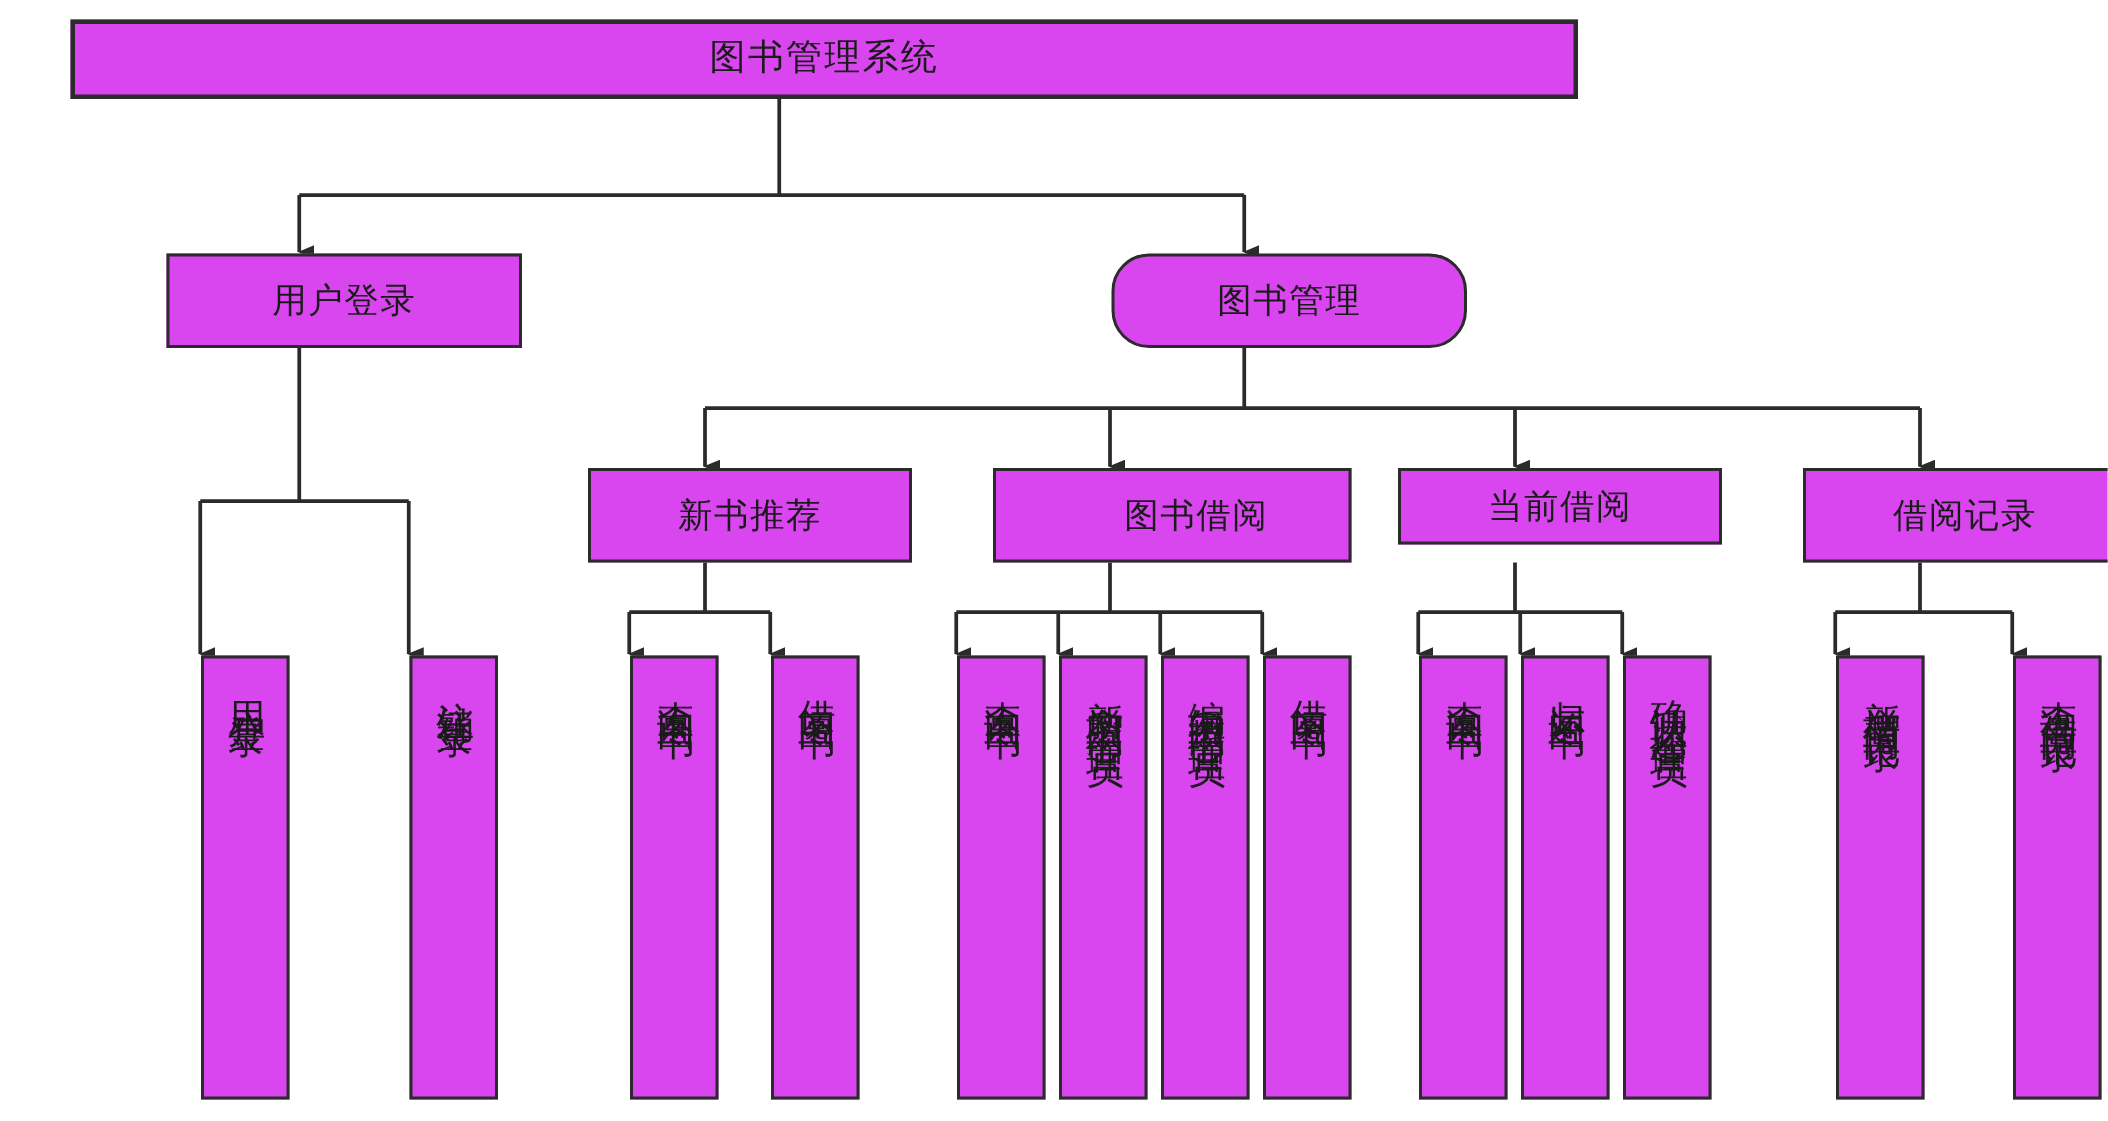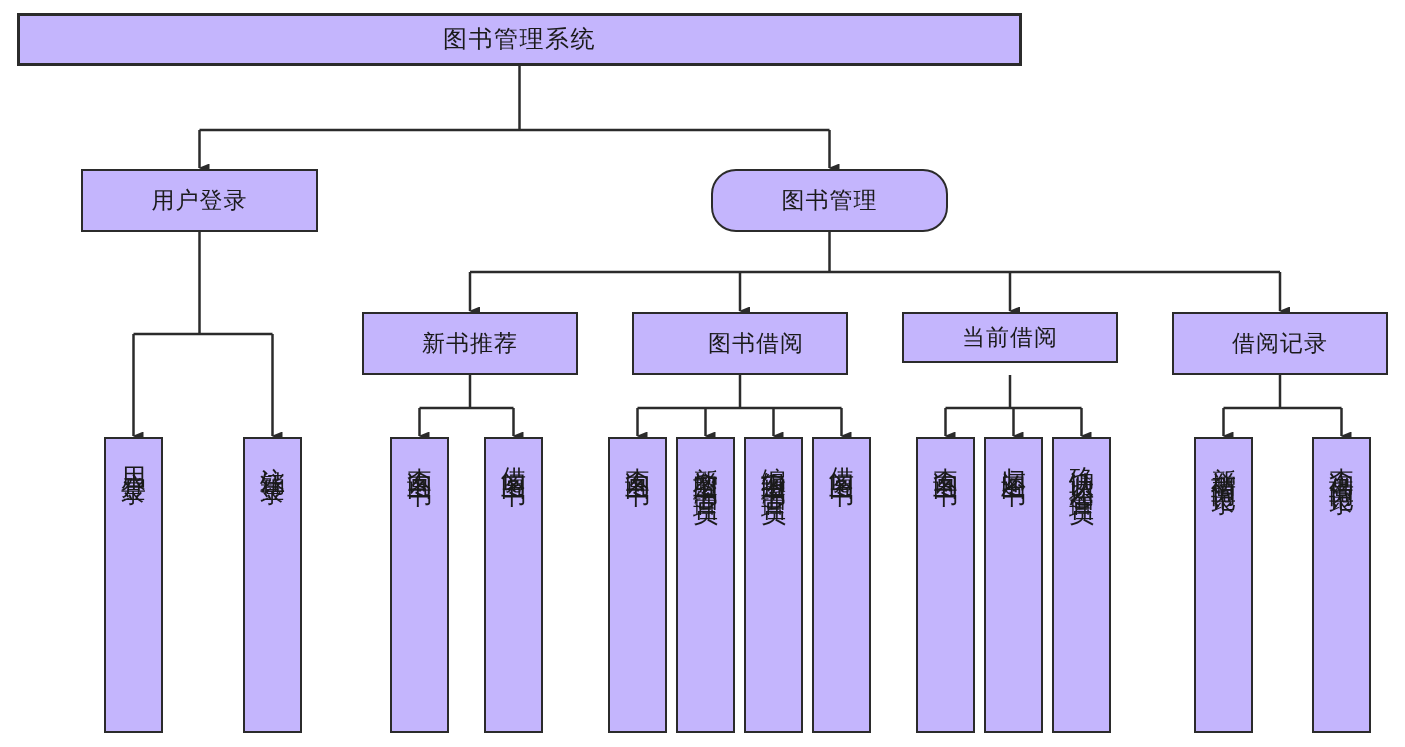--- a/index.html
+++ b/index.html
@@ -7,26 +7,27 @@
     width:1405px;height:747px;
     font-family:"Liberation Sans","DejaVu Sans",sans-serif;
     overflow:hidden;position:relative;
   }
   #diagram-root{position:relative;width:1405px;height:747px;}
   svg.wires{position:absolute;left:0;top:0;width:1405px;height:747px;pointer-events:none;}
 
   .node{
     position:absolute;
     box-sizing:border-box;
-    background:#c4b5fd;
+    background:#d946ef;
     border:2.5px solid #2b2b2b;
     display:flex;
     align-items:center;
     justify-content:center;
     color:#1a1a1a;
+    margin-left:30px;
   }
   .node.root{border-width:3px;}
   .node .label{
     display:block;
     text-align:center;
     line-height:1.18;
     white-space:nowrap;
   }
   .node.horiz .label{font-size:23px;letter-spacing:1px;}
   .node.root .label{font-size:24px;letter-spacing:1.5px;}
@@ -104,21 +105,21 @@
       </div>
       <div class="node horiz" style="left: 81px; top: 169px; width: 237px; height: 63px;">
         <span class="label">用户登录</span>
       </div>
       <div class="node horiz" style="left: 711px; top: 169px; width: 237px; height: 63px; border-radius: 25px;">
         <span class="label">图书管理</span>
       </div>
       <div class="node horiz" style="left: 362px; top: 312px; width: 216px; height: 63px;">
         <span class="label">新书推荐</span>
       </div>
-      <div class="node horiz" style="left: 632px; top: 312px; width: 216px; height: 63px; padding-left: 32px;">
+      <div class="node horiz" style="left: 632px; top: 312px; width: 239px; height: 63px; padding-left: 32px;">
         <span class="label">图书借阅</span>
       </div>
       <div class="node horiz" style="left: 902px; top: 312px; width: 216px; height: 51px;">
         <span class="label">当前借阅</span>
       </div>
       <div class="node horiz" style="left: 1172px; top: 312px; width: 216px; height: 63px;">
         <span class="label">借阅记录</span>
       </div>
       <div class="node vert" style="left: 104px; top: 437px; width: 59px; height: 296px;">
         <span class="label">用户登录</span>

